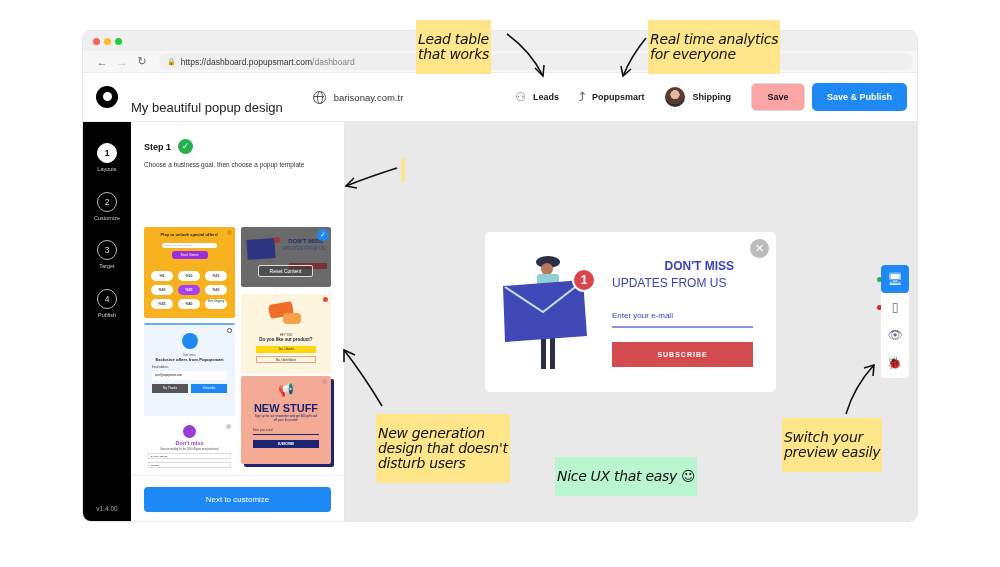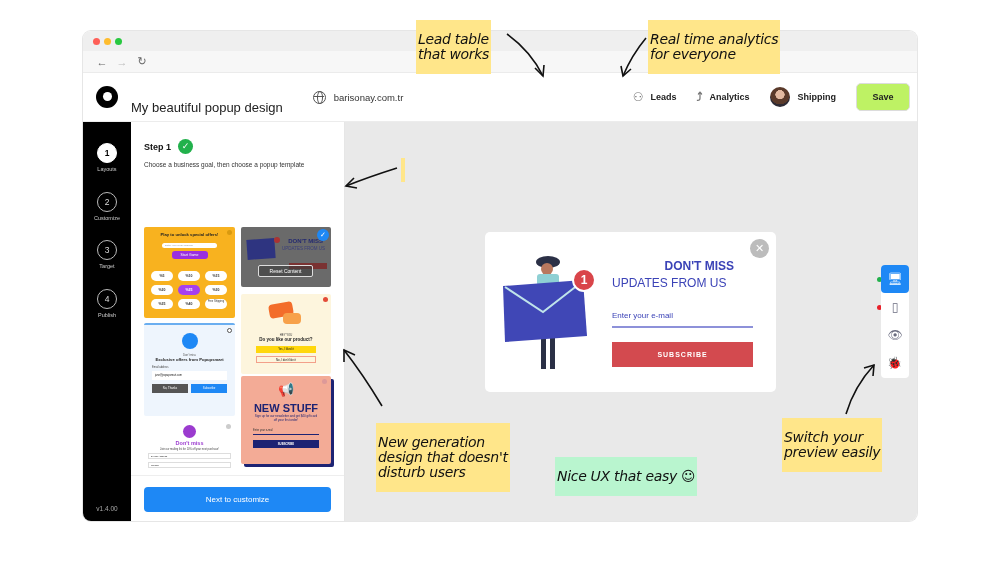--- a/index.html
+++ b/index.html
@@ -20,21 +20,21 @@
   .logo::after { content: ""; position: absolute; left: 7px; top: 6px; width: 9px; height: 9px; border-radius: 50%; background: #fff; }
   .design-name { margin-left: 13px; font-size: 13px; font-weight: 400; color: #222; margin-top: 20px; }
   .site { margin-left: 30px; display: flex; align-items: center; font-size: 9.5px; color: #333; }
   .globe { width: 13px; height: 13px; border: 1.3px solid #555; border-radius: 50%; margin-right: 8px; position: relative; }
   .globe::before { content: ""; position: absolute; left: 3px; top: -1px; width: 4px; height: 11px; border: 1px solid #555; border-radius: 50%; }
   .globe::after { content: ""; position: absolute; left: 0; top: 4.5px; width: 10.4px; height: 1px; background: #555; }
   .appnav { margin-left: auto; display: flex; align-items: center; height: 100%; }
   .nav-item { display: flex; align-items: center; font-size: 9px; font-weight: 700; color: #222; margin-right: 20px; }
   .nav-item .ic { font-size: 12px; color: #777; margin-right: 7px; }
   .avatar { width: 20px; height: 20px; border-radius: 50%; background: radial-gradient(circle at 50% 38%, #e2b9a0 0 28%, #5a3a2a 30% 60%, #2d2a33 62%); margin-right: 8px; }
-  .btn-save { height: 28px; width: 54px; border: 1px solid #dcdcdc; border-radius: 5px; background: #bef264; font-size: 9px; font-weight: 700; color: #222; margin-right: 7px; display: flex; align-items: center; justify-content: center; }
+  .btn-save { height: 28px; width: 54px; border: 1px solid #dcdcdc; border-radius: 5px; background: #fca5a5; font-size: 9px; font-weight: 700; color: #222; margin-right: 7px; display: flex; align-items: center; justify-content: center; }
   .btn-publish { height: 28px; width: 95px; border-radius: 5px; background: #1e88f5; color: #fff; font-size: 9px; font-weight: 700; display: flex; align-items: center; justify-content: center; margin-right: 10px; }
 
   .steps { position: absolute; left: 0; top: 91px; width: 48px; bottom: 0; background: #000; }
   .step { position: absolute; left: 0; width: 48px; text-align: center; }
   .step .circ { width: 20px; height: 20px; border-radius: 50%; border: 1px solid #bbb; color: #ddd; font-size: 8.5px; line-height: 18px; margin: 0 auto; }
   .step.active .circ { background: #fff; color: #000; border-color: #fff; font-weight: 700; }
   .step .lbl { font-size: 5.5px; color: #ccc; margin-top: 3px; }
   .version { position: absolute; bottom: 9px; left: 0; width: 48px; text-align: center; font-size: 6.5px; color: #aaa; }
 
   .panel { position: absolute; left: 48px; top: 91px; width: 214px; bottom: 0; background: #fff; border-right: 1px solid #e6e6e6; }
@@ -84,43 +84,49 @@
 <div class="browser">
   <div class="titlebar">
     <span class="dot" style="background:#fe5f57"></span>
     <span class="dot" style="background:#febc2e"></span>
     <span class="dot" style="background:#28c840"></span>
   </div>
   <div class="addrbar">
     <span class="nav-ic">←</span>
     <span class="nav-ic" style="color:#bbb">→</span>
     <span class="nav-ic">↻</span>
+    <div class="url">
+      <span class="lock">🔒</span>
+      <span>https://dashboard.popupsmart.com</span>
+        <span class="path">/dashboard</span>
+    </div>
   </div>
 
   <div class="appbar">
     <div class="logo"></div>
     <span class="design-name">My beautiful popup design</span>
     <div class="site">
       <span class="globe"></span>
       <span>barisonay.com.tr</span>
     </div>
     <div class="appnav">
       <div class="nav-item">
         <span class="ic">⚇</span>
         <span>Leads</span>
       </div>
       <div class="nav-item">
         <span class="ic">⤴</span>
-        <span>Analytics</span>
+        <span>Popupsmart</span>
       </div>
       <div class="nav-item">
         <span class="avatar"></span>
         <span>Shipping</span>
       </div>
       <div class="btn-save">Save</div>
+      <div class="btn-publish">Save &amp; Publish</div>
     </div>
   </div>
 
   <div class="steps">
     <div class="step active" style="top:21px">
       <div class="circ">1</div>
       <div class="lbl">Layouts</div>
     </div>
     <div class="step" style="top:70px">
       <div class="circ">2</div>
@@ -262,21 +268,21 @@
   <path d="M3,30 L5,40 L13,33" fill="none" stroke="#111" stroke-width="1.6"></path>
 </svg>
 
 <div class="note" style="left:401px;top:158px">
 </div>
 <svg class="arrow" style="left:343px;top:166px" width="56" height="24">
   <path d="M54,2 C35,8 18,14 3,20" fill="none" stroke="#111" stroke-width="1.6"></path>
   <path d="M11,12 L3,20 L14,22" fill="none" stroke="#111" stroke-width="1.6"></path>
 </svg>
 
-<div class="note" style="left:376px;top:423px">
+<div class="note" style="left:376px;top:414px">
   <div>New generation</div>
   <div>design that doesn't</div>
   <div>disturb users</div>
 </div>
 <svg class="arrow" style="left:340px;top:346px" width="46" height="64">
   <path d="M42,60 C30,40 18,22 4,4" fill="none" stroke="#111" stroke-width="1.6"></path>
   <path d="M4,16 L4,4 L15,9" fill="none" stroke="#111" stroke-width="1.6"></path>
 </svg>
 
 <div class="note green" style="left:555px;top:457px">Nice UX that easy ☺</div>

